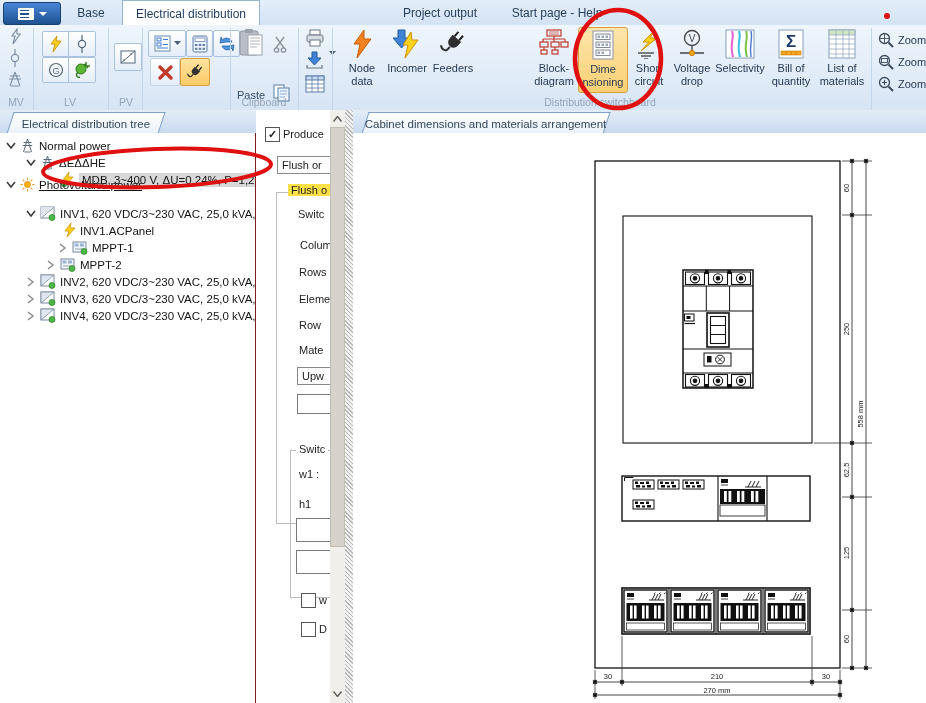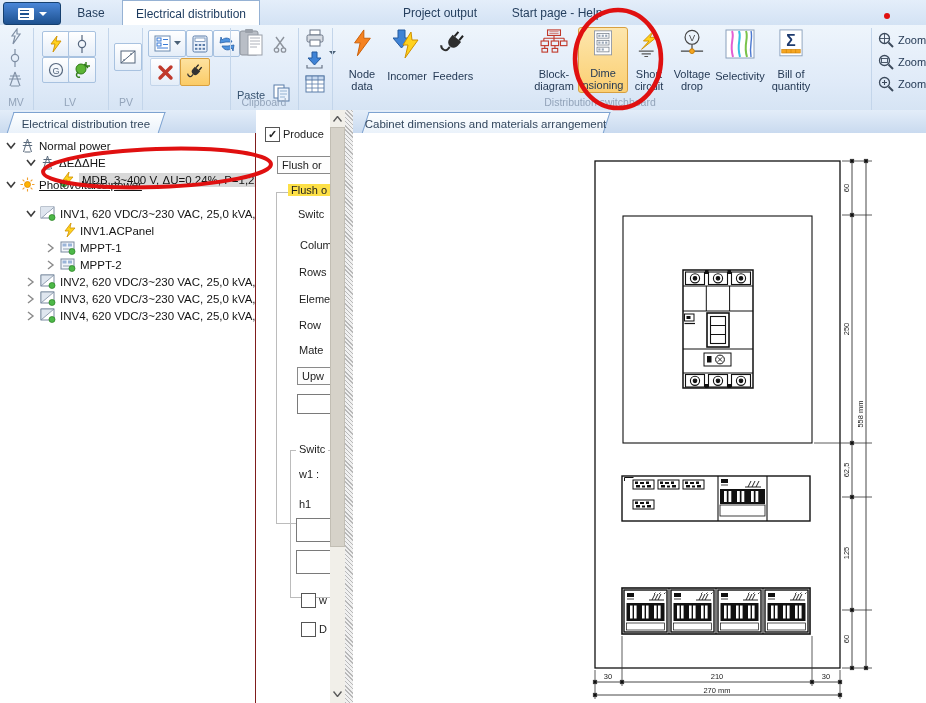--- a/index.html
+++ b/index.html
@@ -19,21 +19,21 @@
     color:#253f5e;font-size:12px;cursor:default;}
   .tab.active{background:#fff;border:1px solid #96b2d4;border-bottom:none;color:#1c3a5e;}
   .reddot{position:absolute;width:6px;height:6px;border-radius:50%;background:#e01010;}
   
   .ribbon{position:absolute;left:0;top:25px;width:926px;height:85px;
     background:linear-gradient(#eef5fc,#dfeaf8 70%,#d6e4f4);border-bottom:1px solid #b9cfe8;}
   .rsep{position:absolute;top:3px;height:86px;width:1px;background:#c3d5ea;}
   .glabel{position:absolute;top:71px;height:13px;font-size:10.5px;color:#93a4ba;text-align:center;}
   .bigbtn{position:absolute;top:2px;height:66px;display:flex;flex-direction:column;align-items:center;
     border-radius:3px;padding-top:2px;box-sizing:border-box;}
-  .bigbtn .lbl{font-size:11px;color:#253a55;text-align:center;line-height:1.15;white-space:pre-line;margin-top:11px;}
+  .bigbtn .lbl{font-size:11px;color:#253a55;text-align:center;line-height:1.15;white-space:pre-line;margin-top:3px;}
   .bigbtn.hl{background:linear-gradient(#fde6ad,#fbcf72);border:1px solid #d8a040;}
   .smallbtn{position:absolute;border:1px solid #a8c2e0;border-radius:2px;
     background:linear-gradient(#ffffff,#e4edf8);display:flex;align-items:center;justify-content:center;}
   .smallbtn.orange{background:linear-gradient(#fde2a0,#fbcb66);border-color:#d8a040;}
   .zoomrow{position:absolute;left:878px;width:50px;height:18px;display:flex;align-items:center;gap:4px;
     font-size:11px;color:#253a55;overflow:hidden;}
   
   .phead{position:absolute;top:110px;height:23px;background:linear-gradient(#e3edf9,#c9daef);
     border-bottom:1px solid #9db8d8;}
   .ptab{position:absolute;top:2px;height:21px;background:linear-gradient(#feffff,#e9f1fa);
@@ -338,20 +338,29 @@
   <div class="bigbtn" style="left:766px;width:50px;">
     <svg width="28" height="30" viewBox="0 0 28 30">
           <rect x="2" y="1" width="24" height="28" fill="#fff" stroke="#8aa0bc"></rect>
           <text x="14" y="18" font-size="17" font-weight="bold" text-anchor="middle" fill="#1d3a6e">Σ</text>
           <rect x="4" y="22" width="20" height="4" fill="#f5a623" stroke="#c87d00" stroke-width="0.6"></rect>
           <path d="M9 22 v4 M14 22 v4 M19 22 v4" stroke="#c87d00" stroke-width="0.6"></path>
         </svg>
     <div class="lbl">Bill of
 quantity</div>
   </div>
+  <div class="bigbtn" style="left:816px;width:52px;">
+    <svg width="28" height="30" viewBox="0 0 28 30">
+          <rect x="1" y="1" width="26" height="28" fill="#fff" stroke="#8aa0bc"></rect>
+          <rect x="1" y="1" width="26" height="5" fill="#d3e3c4" stroke="#8aa0bc" stroke-width="0.7"></rect>
+          <path d="M8 1 V29 M15 1 V29 M21 1 V29 M1 10 H27 M1 15 H27 M1 20 H27 M1 25 H27" stroke="#8aa0bc" stroke-width="0.7"></path>
+        </svg>
+    <div class="lbl">List of
+materials</div>
+  </div>
   <div class="glabel" style="left:505px;width:190px;">Distribution switchboard</div>
   <div class="rsep" style="left:871px;"></div>
 
   <div class="zoomrow" style="top:6px;">
     <svg width="16" height="16" viewBox="0 0 16 16">
           <circle cx="6.5" cy="6.5" r="5" fill="none" stroke="#3c4a5c" stroke-width="1.3"></circle>
           <path d="M1.5 6.5 h10 M6.5 1.5 v10" stroke="#3c4a5c" stroke-width="0.9"></path>
           <path d="M10.5 10.5 L15 15" stroke="#3c4a5c" stroke-width="2"></path>
         </svg>
     <span>Zoom</span>
@@ -435,21 +444,21 @@
     <span>INV1, 620 VDC/3~230 VAC, 25,0 kVA,</span>
   </div>
 
   <div class="trow" style="left:62px;top:89px;">
     <svg width="14" height="15" viewBox="0 0 14 15">
           <path d="M9 0 L3 8 h4 L5 14 L13 5 H8 Z" fill="#ffd21e" stroke="#cf9000" stroke-width="0.8"></path>
         </svg>
     <span>INV1.ACPanel</span>
   </div>
 
-  <div class="trow" style="left:46px;top:106px;justify-content:flex-end;">
+  <div class="trow" style="left:58px;top:106px;justify-content:flex-end;">
     <svg width="10" height="10" viewBox="0 0 10 10">
           <path d="M2 1 L7 5 L2 9" fill="none" stroke="#8a8a8a" stroke-width="1.4"></path>
         </svg>
     <svg width="16" height="15" viewBox="0 0 16 15">
           <rect x="1" y="2" width="13" height="10" fill="#f2f5fa" stroke="#7a8aa0"></rect>
           <rect x="2.5" y="3.5" width="4" height="3" fill="#9ab4d8"></rect>
           <rect x="8" y="3.5" width="4" height="3" fill="#9ab4d8"></rect>
           <path d="M3 9 h8" stroke="#7a8aa0" stroke-width="0.8"></path>
           <circle cx="12" cy="11.5" r="3" fill="#4db848" stroke="#25801f" stroke-width="0.7"></circle>
         </svg>

